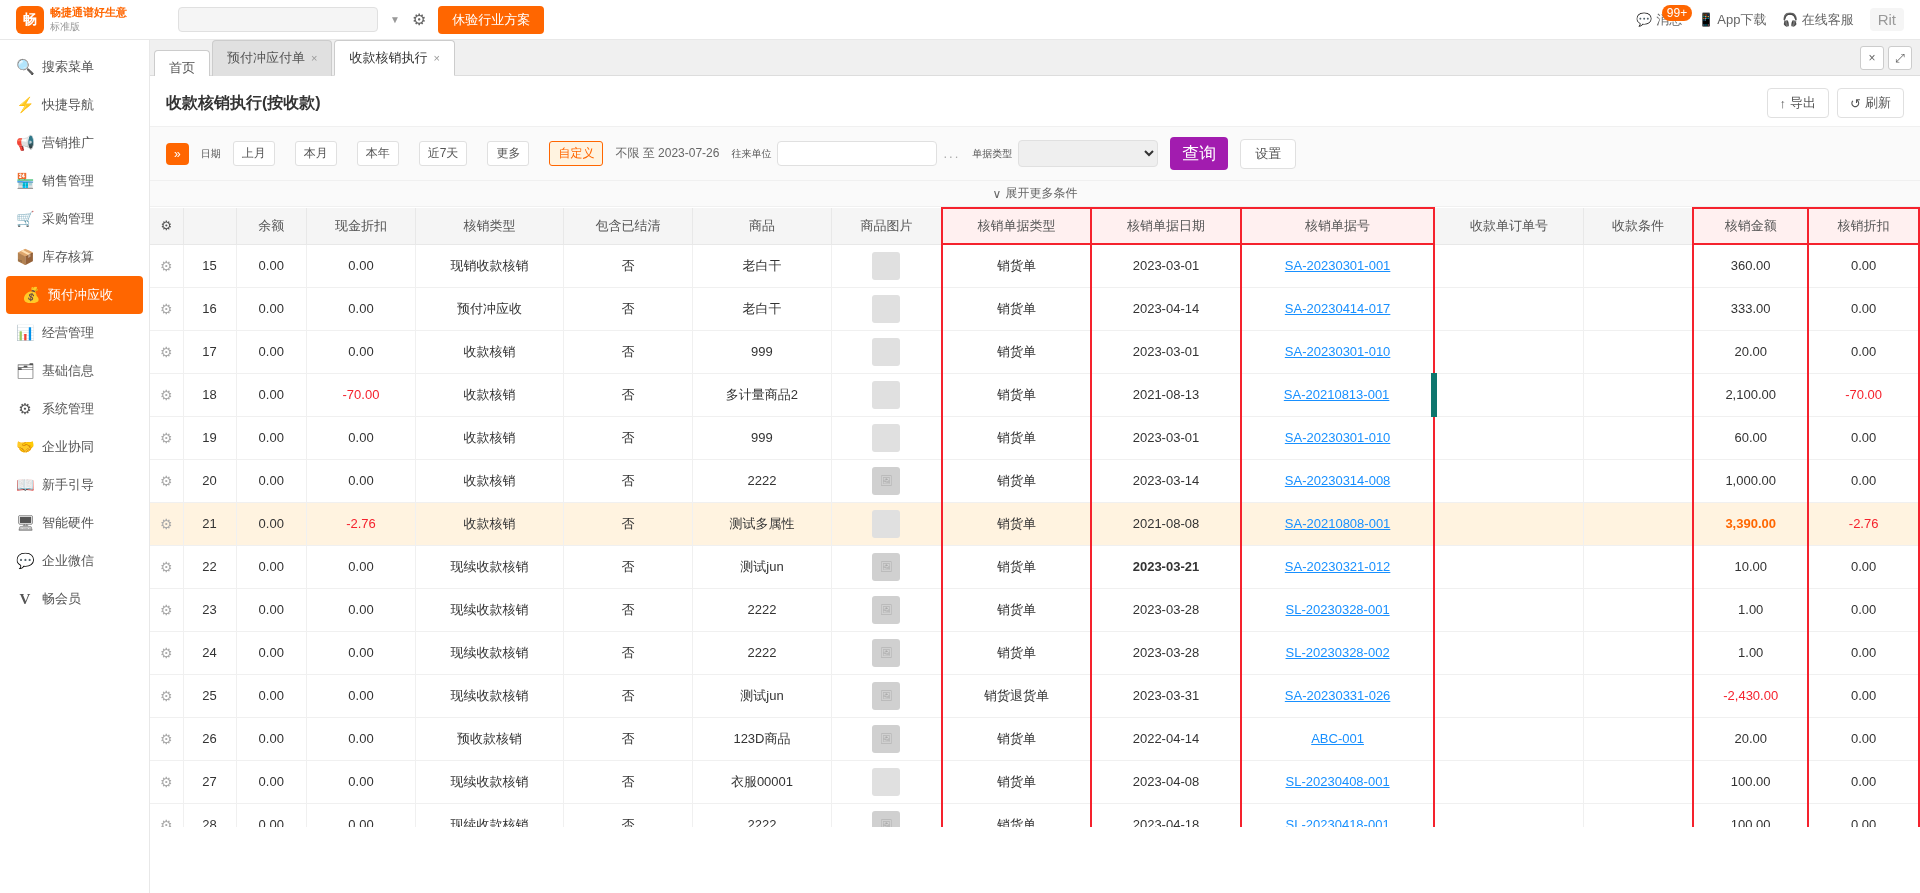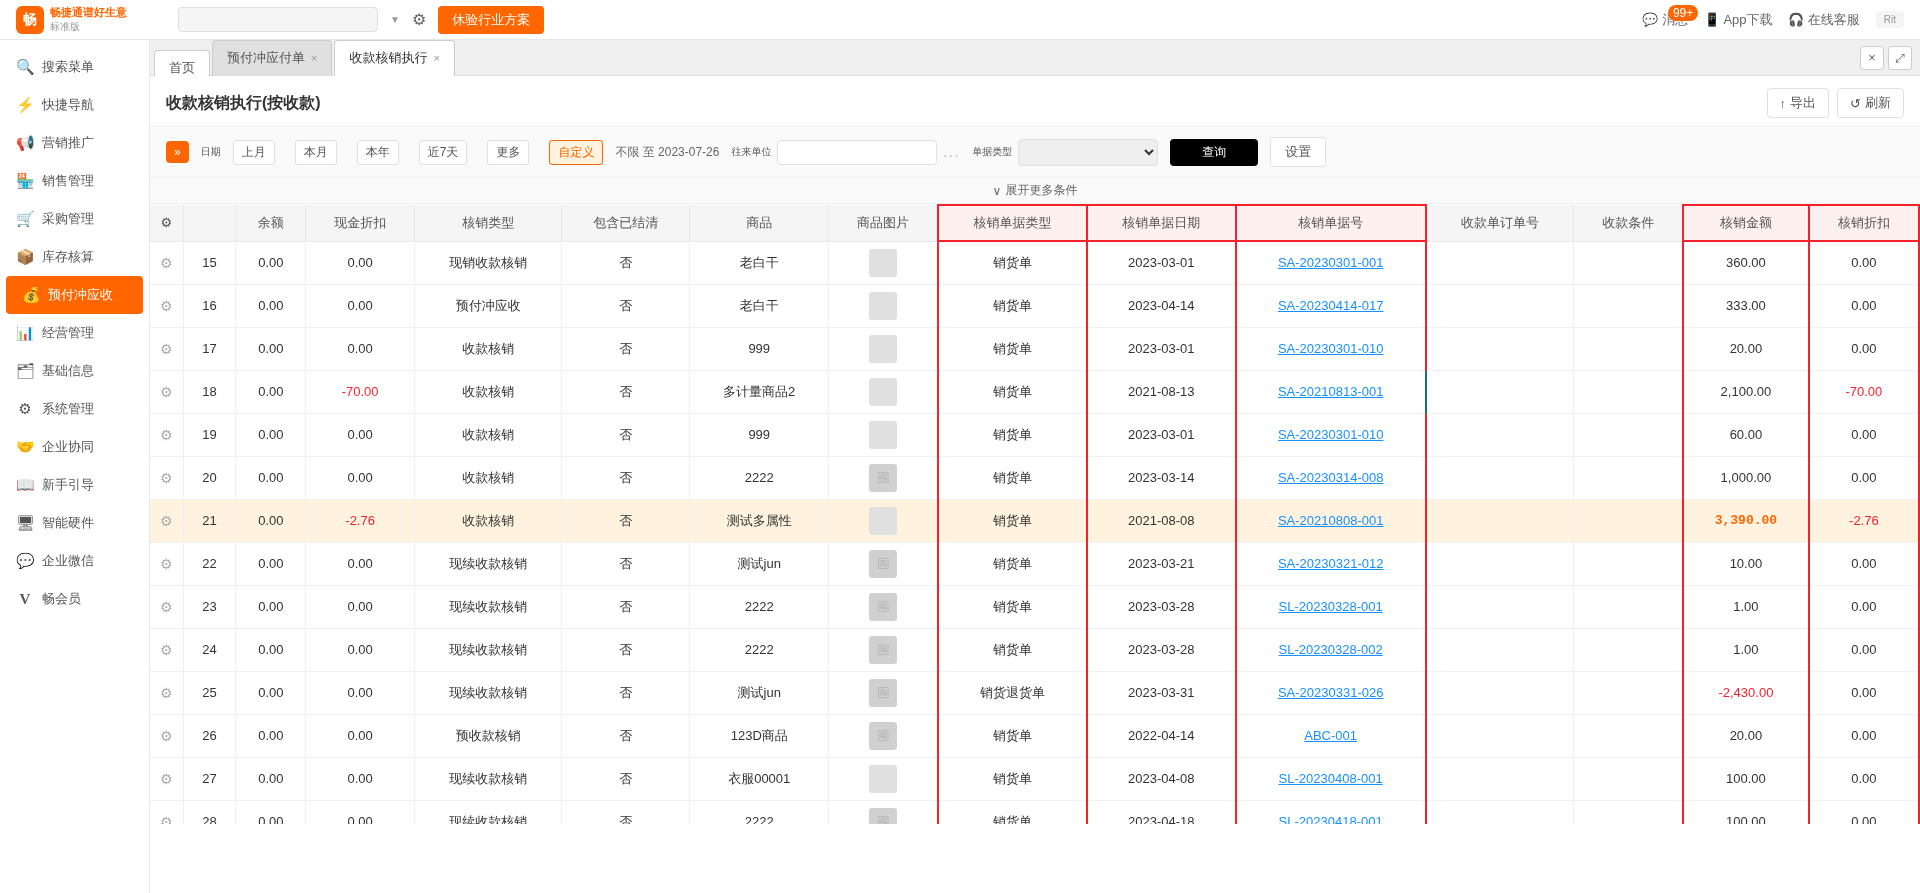--- a/index.html
+++ b/index.html
@@ -10,21 +10,21 @@
     .logo-area { display: flex; align-items: center; gap: 6px; width: 150px; }
     .logo-icon { width: 28px; height: 28px; background: #f60; border-radius: 6px; display: flex; align-items: center; justify-content: center; color: #fff; font-size: 14px; font-weight: bold; }
     .search-box { background: #f5f5f5; border: 1px solid #e0e0e0; border-radius: 4px; padding: 4px 12px; width: 200px; font-size: 13px; color: #999; }
     .dropdown-arrow { color: #999; font-size: 10px; }
     .gear-btn { color: #666; font-size: 16px; cursor: pointer; }
     .industry-btn { background: #f60; color: #fff; border: none; border-radius: 4px; padding: 5px 14px; font-size: 13px; cursor: pointer; }
     .top-right { display: flex; align-items: center; gap: 16px; margin-left: auto; }
     .msg-btn { display: flex; align-items: center; gap: 4px; color: #666; font-size: 13px; cursor: pointer; position: relative; }
     .badge { background: #f60; color: #fff; border-radius: 10px; padding: 1px 5px; font-size: 12px; position: absolute; top: -6px; right: -10px; }
     .app-btn, .service-btn { color: #666; font-size: 13px; cursor: pointer; display: flex; align-items: center; gap: 3px; }
-    .user-area { color: #999; font-size: 10px; background: #f5f5f5; padding: 3px 8px; border-radius: 4px; }
+    .user-area { color: #999; font-size: 15px; background: #f5f5f5; padding: 3px 8px; border-radius: 4px; }
 
     
     .layout { display: flex; height: 853px; }
     .sidebar { width: 150px; background: #fff; border-right: 1px solid #e8e8e8; display: flex; flex-direction: column; padding: 8px 0; }
     .sidebar-item { display: flex; align-items: center; gap: 8px; padding: 10px 16px; cursor: pointer; color: #555; font-size: 13px; }
     .sidebar-item.active { background: #f60; color: #fff; border-radius: 4px; margin: 0 6px; }
     .sidebar-icon { font-size: 15px; width: 18px; text-align: center; }
 
     
     .main { flex: 1; display: flex; flex-direction: column; overflow: hidden; }
@@ -50,21 +50,21 @@
     .filter-bar { padding: 10px 16px; background: #fafafa; border-bottom: 1px solid #f0f0f0; display: flex; align-items: center; gap: 12px; flex-wrap: wrap; }
     .filter-expand-btn { background: #f60; color: #fff; border: none; border-radius: 4px; padding: 4px 8px; cursor: pointer; font-size: 12px; }
     .filter-label { color: #555; font-size: 10px; white-space: nowrap; }
     .filter-date-group { display: flex; align-items: center; gap: 20px; }
     .date-btn { padding: 3px 8px; border: 1px solid #e0e0e0; border-radius: 3px; font-size: 12px; cursor: pointer; background: #fff; color: #555; }
     .date-btn.custom { background: #fff3e0; border-color: #f60; color: #f60; }
     .filter-input-group { display: flex; align-items: center; gap: 6px; }
     .filter-input { border: 1px solid #e0e0e0; border-radius: 4px; padding: 4px 10px; font-size: 13px; width: 160px; color: #333; }
     .filter-dots { color: #aaa; letter-spacing: 2px; }
     .filter-select { border: 1px solid #e0e0e0; border-radius: 4px; padding: 4px 10px; font-size: 13px; min-width: 140px; color: #333; }
-    .query-btn { background: #000000; color: #fff; border: none; border-radius: 4px; padding: 5px 32px; font-size: 12px; cursor: pointer; }
+    .query-btn { background: #a21caf; color: #fff; border: none; border-radius: 4px; padding: 5px 12px; font-size: 17px; cursor: pointer; }
     .settings-btn { background: #fff; color: #555; border: 1px solid #e0e0e0; border-radius: 4px; padding: 5px 14px; font-size: 13px; cursor: pointer; }
 
     
     .expand-more-bar { display: flex; justify-content: center; align-items: center; padding: 4px; background: #fafafa; border-bottom: 1px solid #f0f0f0; }
     .expand-more-btn { display: flex; align-items: center; gap: 4px; color: #666; font-size: 12px; cursor: pointer; }
 
     
     .table-wrapper { overflow: auto; max-height: 620px; position: relative; }
     table { width: 100%; border-collapse: collapse; font-size: 13px; }
     thead tr { background: #f5f5f5; }
@@ -334,21 +334,21 @@
     <td>0.00</td>
     <td class="red-text">-70.00</td>
     <td>收款核销</td>
     <td>否</td>
     <td>多计量商品2</td>
     <td>
       <div class="img-placeholder "></div>
     </td>
     <td style="border-left:2px solid #f5222d; border-right:2px solid #f5222d;">销货单</td>
     <td style="border-left:2px solid #f5222d; border-right:2px solid #f5222d;">2021-08-13</td>
-    <td class="link-cell" style="border-left:2px solid #f5222d; border-right:2px solid #0f766e;">SA-20210813-001</td>
+    <td class="link-cell" style="border-left:2px solid #f5222d; border-right:6px solid #0f766e;">SA-20210813-001</td>
     <td></td>
     <td></td>
     <td style=" border-left:2px solid #f5222d; border-right:2px solid #f5222d;" class="">2,100.00</td>
     <td style="border-left:2px solid #f5222d; border-right:2px solid #f5222d;" class="red-text">-70.00</td>
   </tr>
               <tr>
     <td class="gear-col">⚙</td>
     <td>19</td>
     <td>0.00</td>
     <td class="">0.00</td>
@@ -394,36 +394,36 @@
     <td>否</td>
     <td>测试多属性</td>
     <td>
       <div class="img-placeholder "></div>
     </td>
     <td style="border-left:2px solid #f5222d; border-right:2px solid #f5222d;">销货单</td>
     <td style="border-left:2px solid #f5222d; border-right:2px solid #f5222d;">2021-08-08</td>
     <td class="link-cell" style="border-left:2px solid #f5222d; border-right:2px solid #f5222d;">SA-20210808-001</td>
     <td></td>
     <td></td>
-    <td style="color:#f60;font-weight:600; border-left:2px solid #f5222d; border-right:2px solid #f5222d;font-family:Liberation Mono, monospace;" class="">3,390.00</td>
+    <td style="color:#f60;font-weight:600; border-left:2px solid #f5222d; border-right:2px solid #f5222d;" class="">3,390.00</td>
     <td style="border-left:2px solid #f5222d; border-right:2px solid #f5222d;" class="red-text">-2.76</td>
   </tr>
               <tr>
     <td class="gear-col">⚙</td>
     <td>22</td>
     <td>0.00</td>
     <td class="">0.00</td>
     <td>现续收款核销</td>
     <td>否</td>
     <td>测试jun</td>
     <td>
       <div class="img-placeholder has-img">🖼</div>
     </td>
     <td style="border-left:2px solid #f5222d; border-right:2px solid #f5222d;">销货单</td>
-    <td style="border-left:2px solid #a3a3a3; border-right:2px solid #f5222d;">2023-03-21</td>
+    <td style="border-left:2px solid #a3a3a3; border-right:2px solid #f5222d;font-weight:bold;">2023-03-21</td>
     <td class="link-cell" style="border-left:2px solid #f5222d; border-right:2px solid #f5222d;text-decoration:underline;">SA-20230321-012</td>
     <td></td>
     <td></td>
     <td style=" border-left:2px solid #f5222d; border-right:2px solid #f5222d;" class="">10.00</td>
     <td style="border-left:2px solid #f5222d; border-right:2px solid #f5222d;" class="">0.00</td>
   </tr>
               <tr>
     <td class="gear-col">⚙</td>
     <td>23</td>
     <td>0.00</td>

